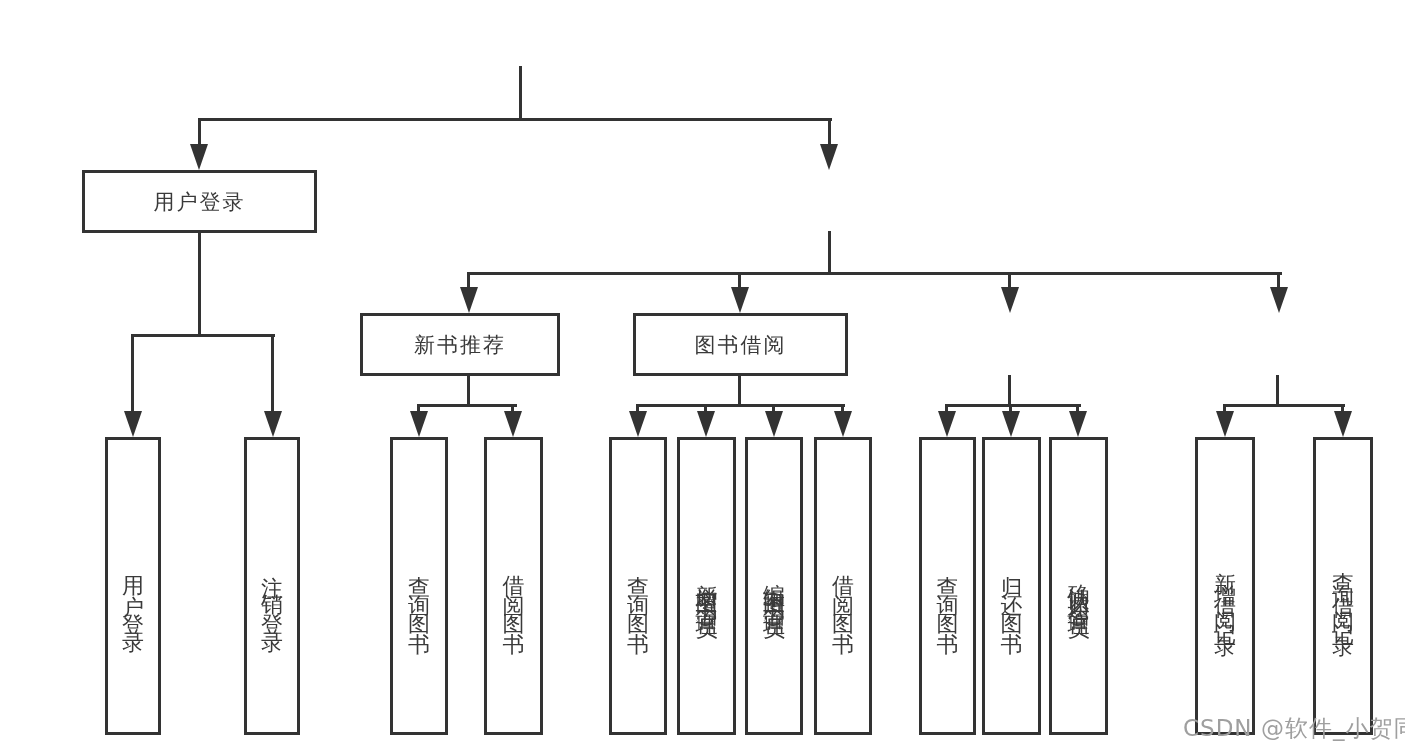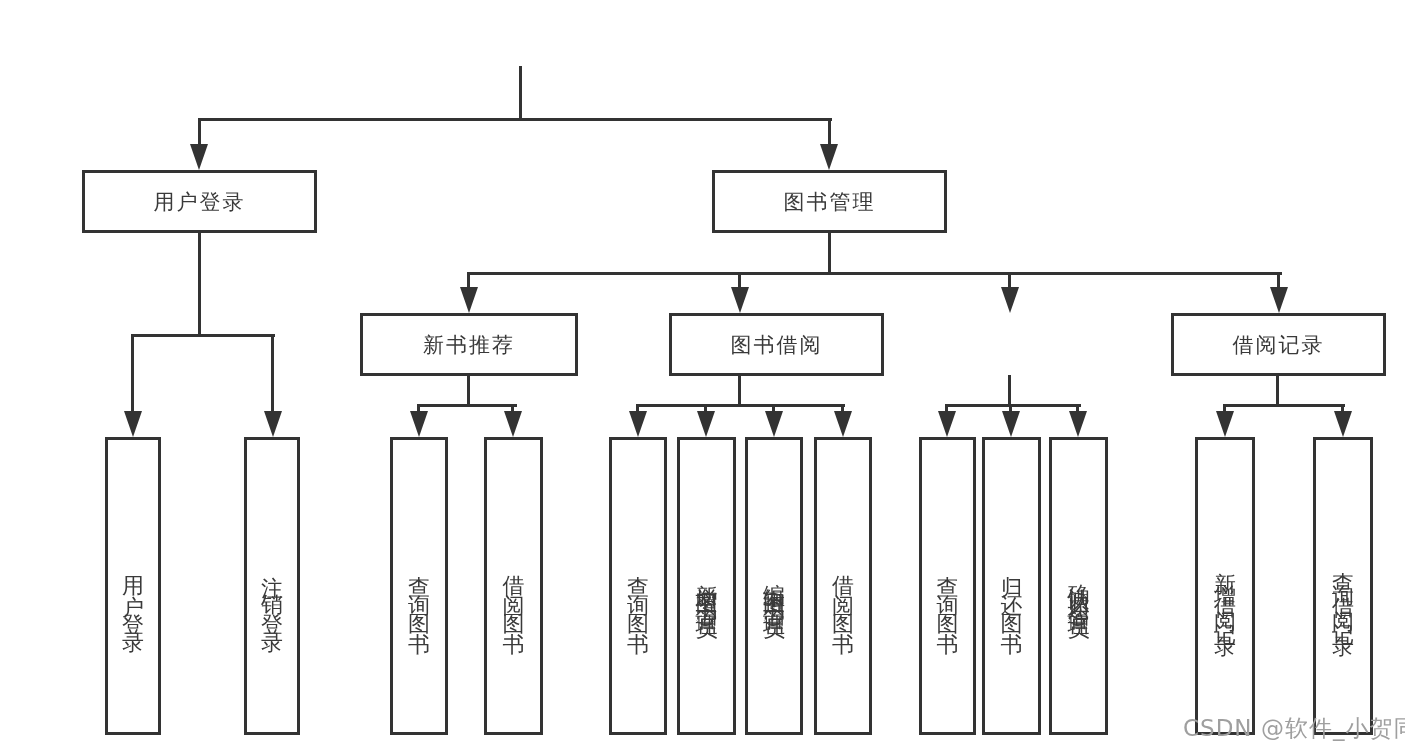--- a/index.html
+++ b/index.html
@@ -59,28 +59,26 @@
   }
 </style>
 </head>
 <body>
 
 <div id="stage">
 
 
   <div class="box" style="left:82px;top:170px;width:235px;height:63px;">用户登录</div>
 
-  <div class="box" style="left:712px;top:170px;width:235px;height:63px;">图书管理</div>
 
-  <div class="box" style="left:360px;top:313px;width:218px;height:63px;">新书推荐</div>
+  <div class="box" style="left:360px;top:313px;width:200px;height:63px;">新书推荐</div>
 
-  <div class="box" style="left:633px;top:313px;width:215px;height:63px;margin-left:36px;">图书借阅</div>
+  <div class="box" style="left:633px;top:313px;width:215px;height:63px;">图书借阅</div>
 
 
-  <div class="box" style="left:1171px;top:313px;width:215px;height:63px;">借阅记录</div>
 
   <div class="leaf" style="left:105px;top:437px;width:56px;height:298px;">
     <span class="vtext ls-lg">用户登录</span>
   </div>
   <div class="leaf" style="left:244px;top:437px;width:56px;height:298px;">
     <span class="vtext ls-lg">注销登录</span>
   </div>
   <div class="leaf" style="left:390px;top:437px;width:58px;height:298px;">
     <span class="vtext ls-lg">查询图书</span>
   </div>

